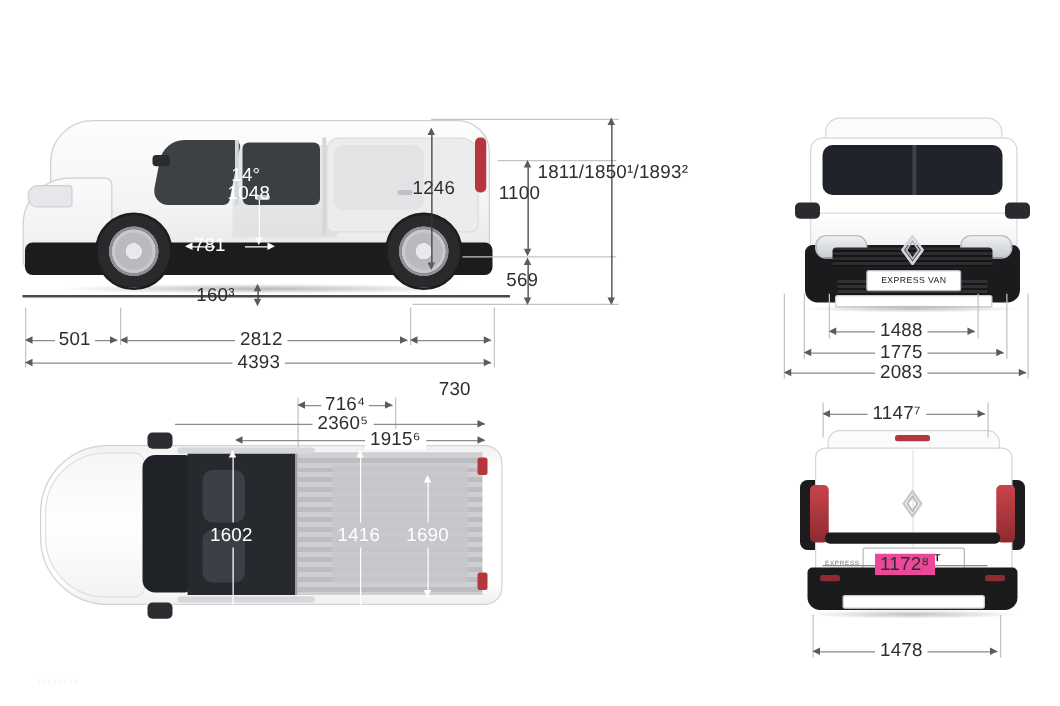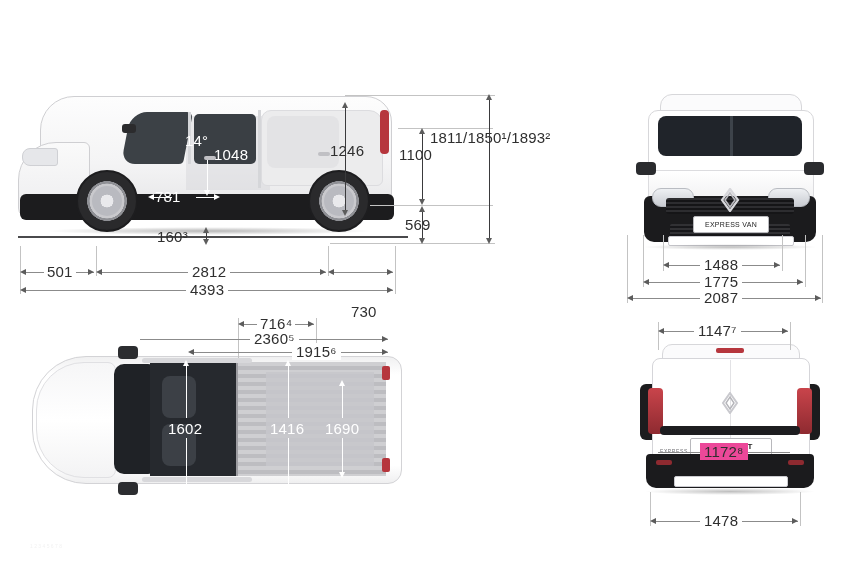--- a/index.html
+++ b/index.html
@@ -151,21 +151,21 @@
         <div class="hub"></div>
       </div>
     <div class="side-wheel" id="side-wheel-rear">
         <div class="hub"></div>
       </div>
     <div class="side-shadow"></div>
     <div class="side-ground"></div>
   </div>
 
   <div class="dim w" style="left:185px;top:132px;">14°</div>
-  <div class="dim w" style="left:182px;top:146px;margin-left:32px;">1048</div>
+  <div class="dim w" style="left:182px;top:146px;">1048</div>
   <div class="leader" style="left:207px;top:160px;height:32px;"></div>
   <div class="ar d wd" style="left:204px;top:190px;"></div>
 
   <div class="dim w" style="left:155px;top:188px;">781</div>
   <div class="ln h wt" style="left:150px;top:197px;width:22px;"></div>
   <div class="ar l wl" style="left:148px;top:194px;"></div>
   <div class="ln h wt" style="left:196px;top:197px;width:20px;"></div>
   <div class="ar r wr" style="left:214px;top:194px;"></div>
 
   <div class="dim" style="left:330px;top:142px;">1246</div>
@@ -314,21 +314,21 @@
   <div class="dim" style="left:700px;top:256px;background:#fff;padding:0 4px;">1488</div>
 
   <div class="ln h" style="left:645px;top:282px;width:158px;"></div>
   <div class="ar l" style="left:643px;top:279px;"></div>
   <div class="ar r" style="left:797px;top:279px;"></div>
   <div class="dim" style="left:700px;top:273px;background:#fff;padding:0 4px;">1775</div>
 
   <div class="ln h" style="left:629px;top:298px;width:192px;"></div>
   <div class="ar l" style="left:627px;top:295px;"></div>
   <div class="ar r" style="left:815px;top:295px;"></div>
-  <div class="dim" style="left:700px;top:289px;background:#fff;padding:0 4px;">2087</div>
+  <div class="dim" style="left:700px;top:289px;background:#fff;padding:0 4px;">2083</div>
 
   <div class="view" id="rear-view">
     <div class="rv-roof"></div>
     <div class="rv-stop"></div>
     <div class="rv-fender" style="left:10px;"></div>
     <div class="rv-fender" style="left:172px;"></div>
     <div class="rv-body"></div>
     <div class="rv-split"></div>
     <div class="rv-logo">
       <svg viewBox="0 0 18 22" width="18" height="22" aria-hidden="true">

